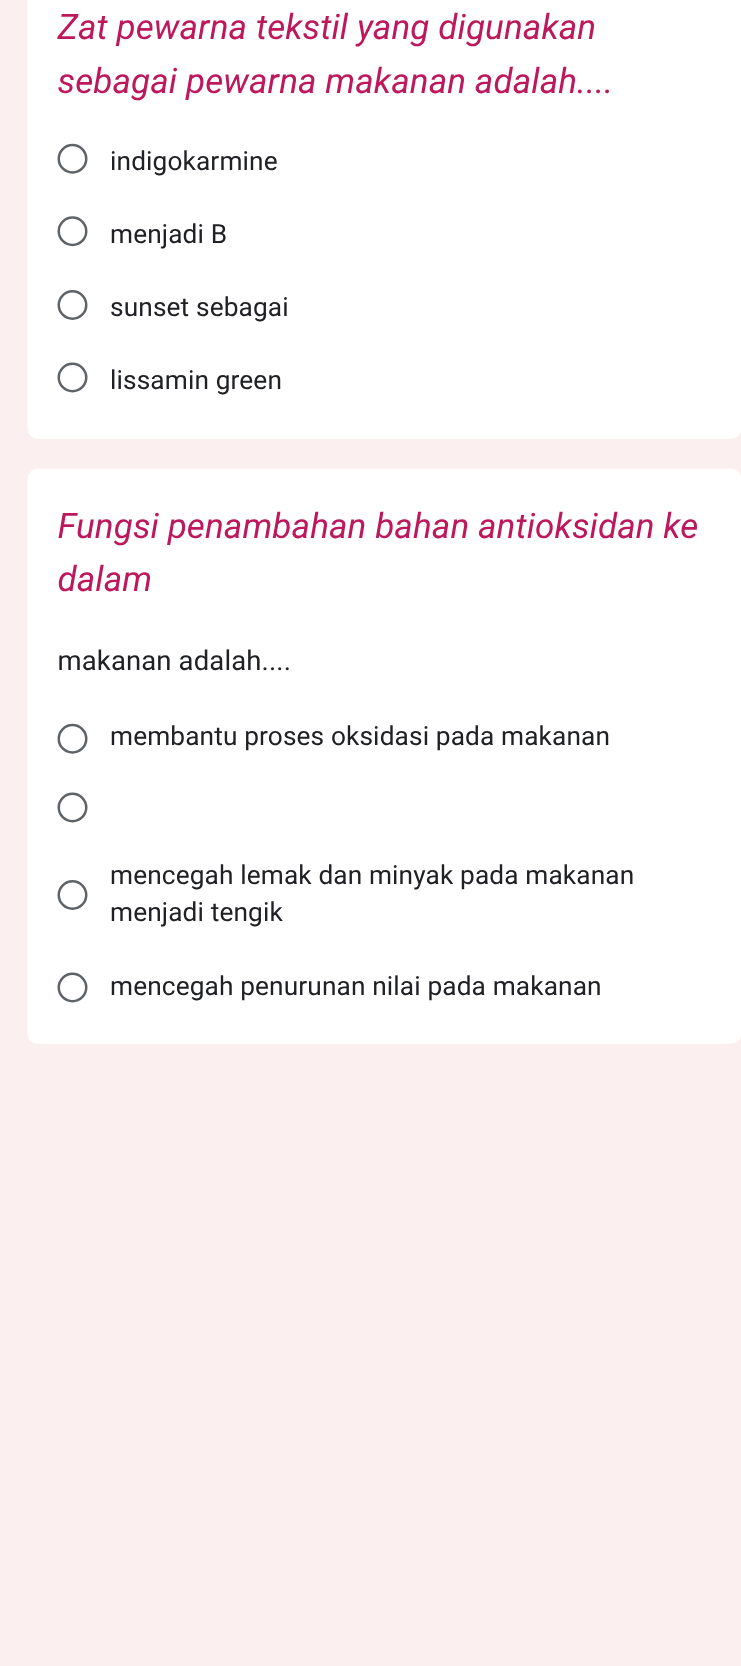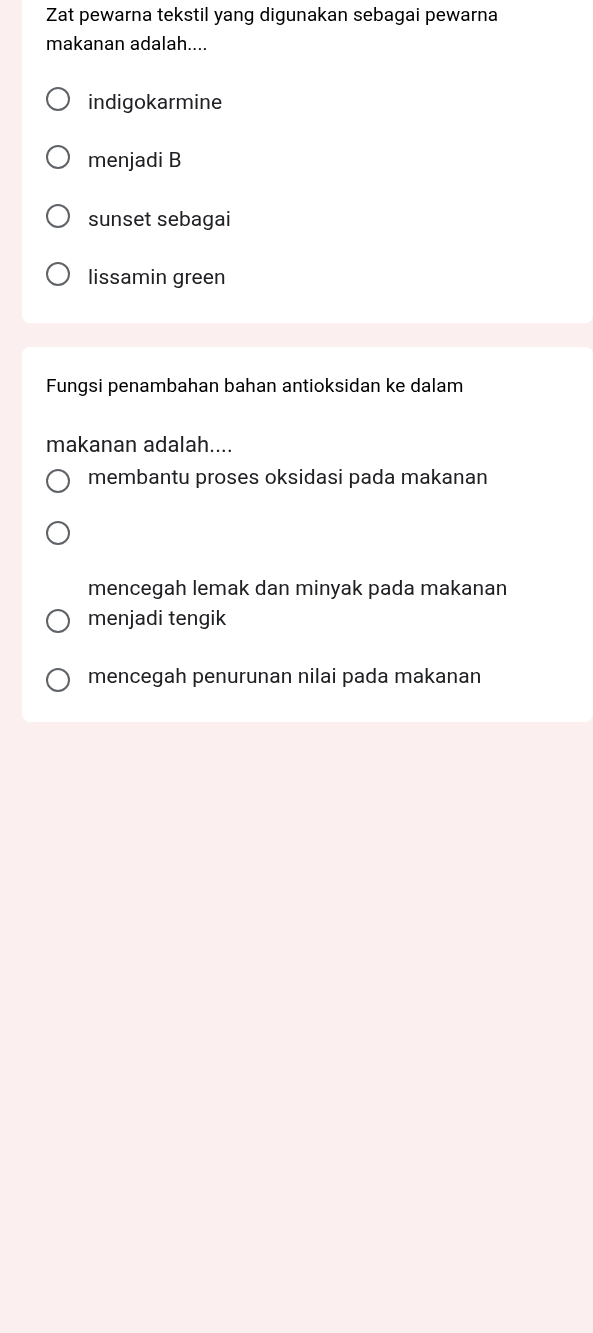--- a/index.html
+++ b/index.html
@@ -22,32 +22,34 @@
     margin-bottom: 24px;
     padding: 24px 24px 30px 24px;
   }
   .card.first {
     border-top-left-radius: 0;
     border-top-right-radius: 0;
     margin-top: 0;
     padding-top: 0;
   }
   .question-text {
-    font-size: 19px;
+    font-size: 28px;
     line-height: 1.55;
-    color: #000000;
+    color: #be185d;
     letter-spacing: 0.1px;
     margin-bottom: 28px;
+    font-style: italic;
   }
   .question-text2 {
     font-size: 22px;
     line-height: 1.55;
     color: #202124;
     letter-spacing: 0.1px;
     margin-top: 22px;
+    margin-bottom: 28px;
   }
   .options {
     display: flex;
     flex-direction: column;
     gap: 28px;
   }
   .option-row {
     display: flex;
     align-items: flex-start;
     gap: 18px;
@@ -60,21 +62,21 @@
     border-radius: 50%;
     flex-shrink: 0;
   }
   .option-label {
     font-size: 21px;
     line-height: 1.45;
     color: #202124;
     letter-spacing: 0.1px;
   }
   .options.multiline .option-row {
-    align-items: flex-end;
+    align-items: center;
   }
 </style>
 </head>
 <body>
 
 <div class="card first">
   <div class="question-text">Zat pewarna tekstil yang digunakan sebagai pewarna makanan adalah....</div>
   <div class="options">
     <div class="option-row">
       <div class="radio"></div>

